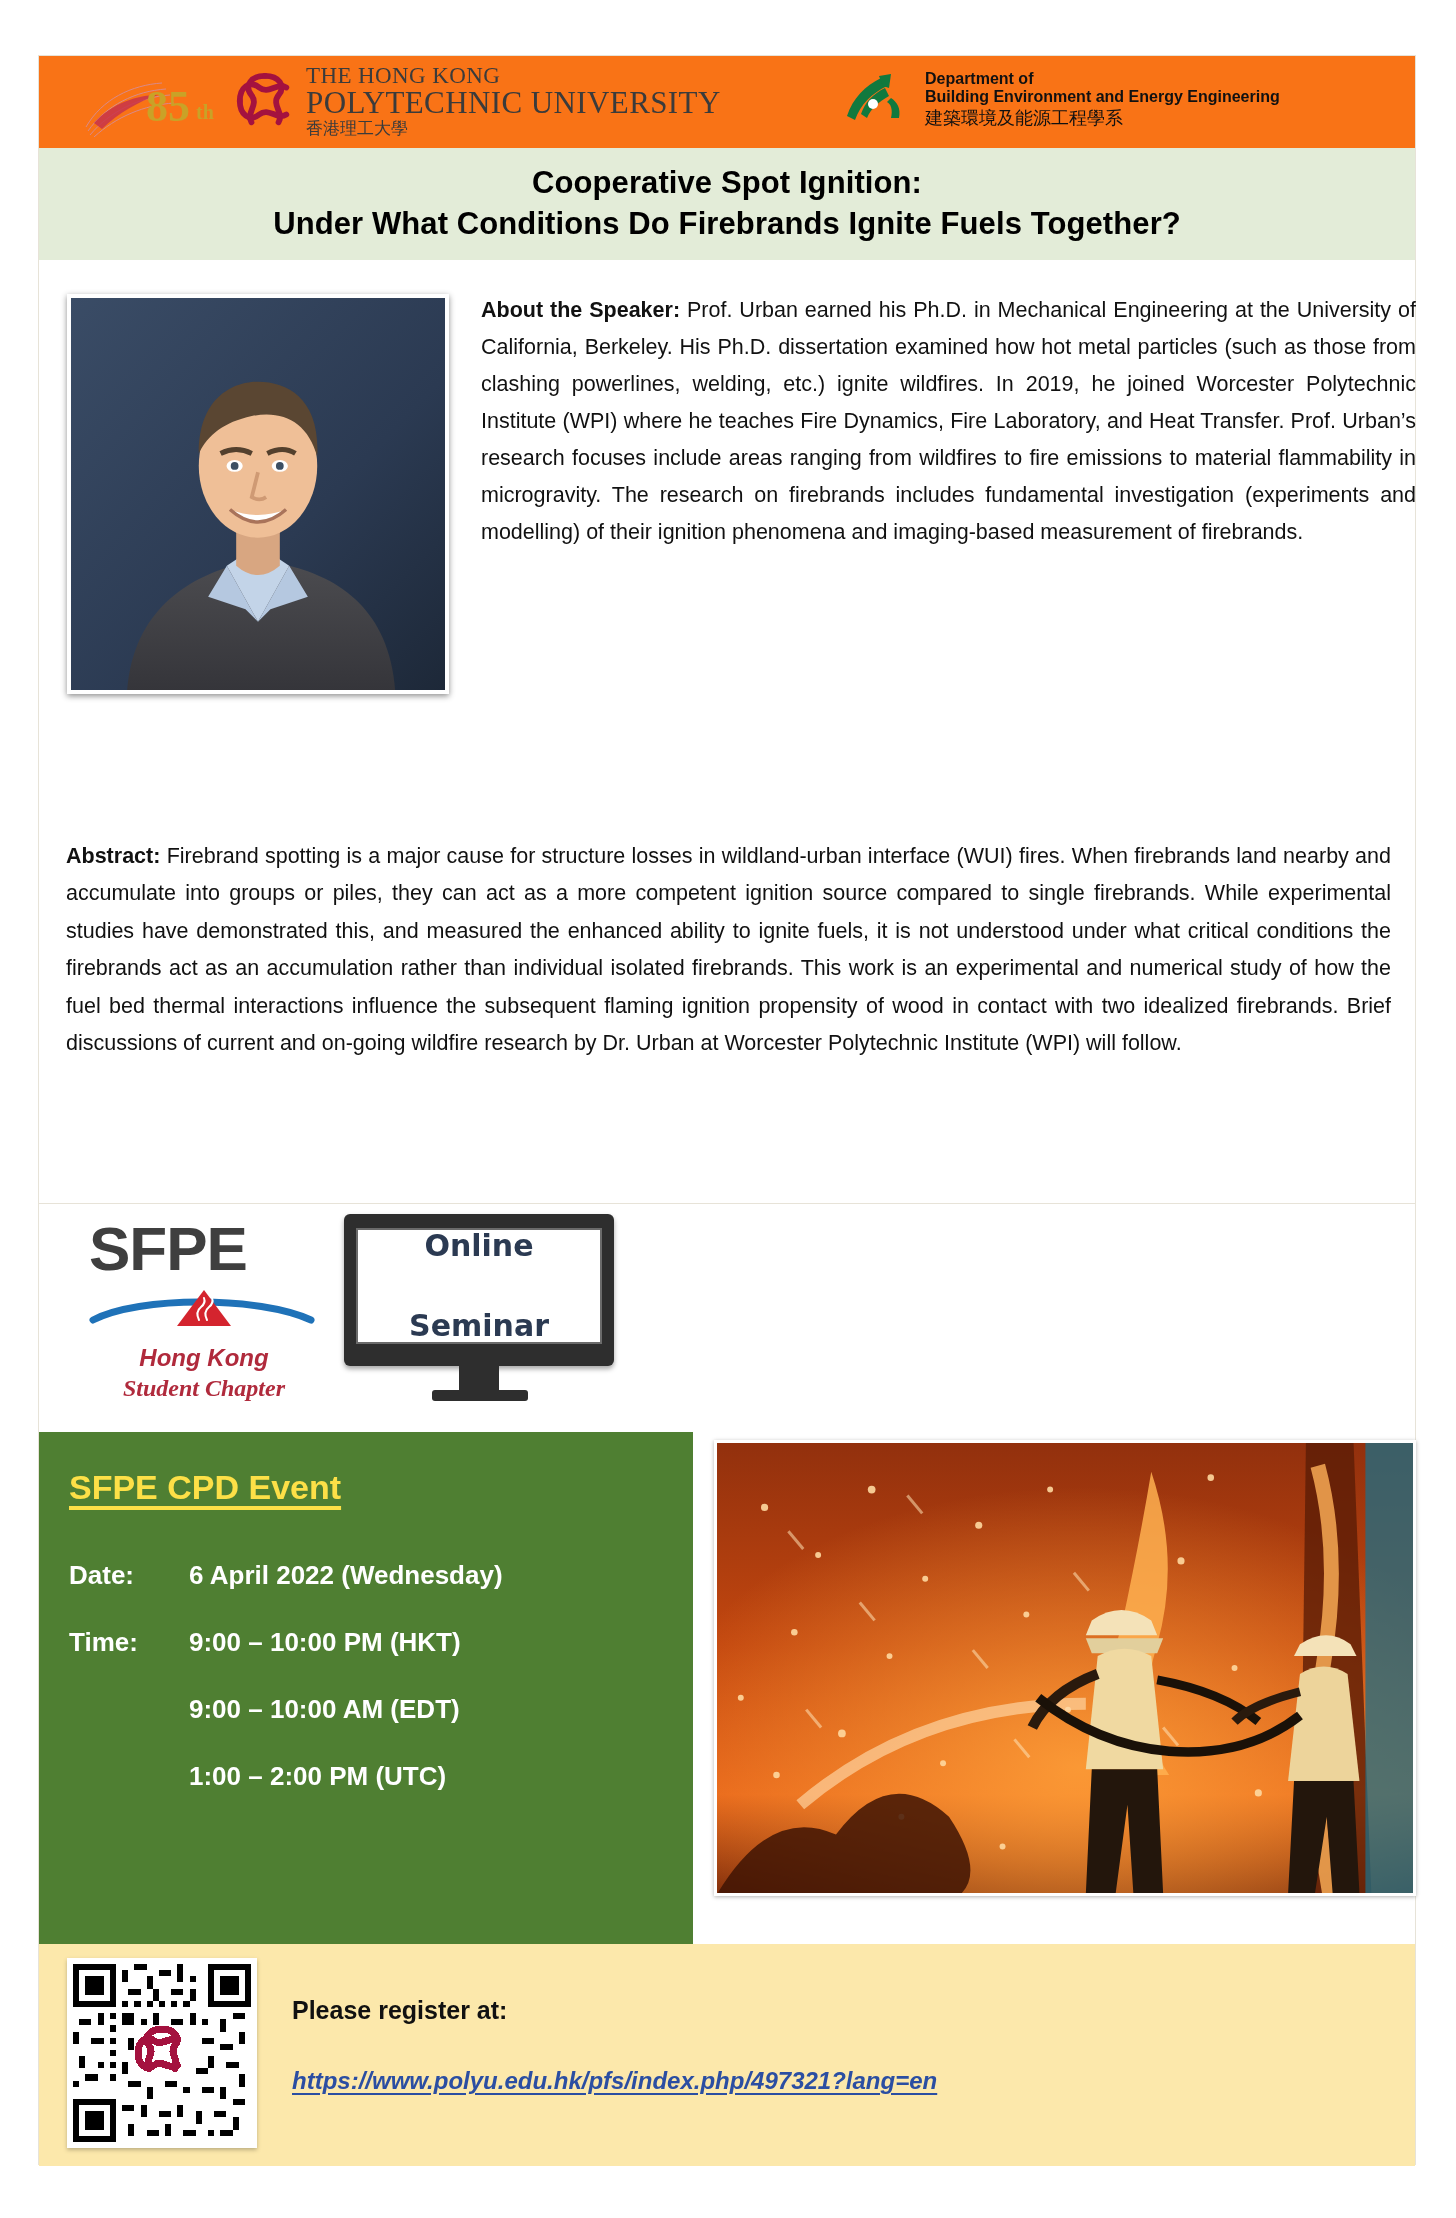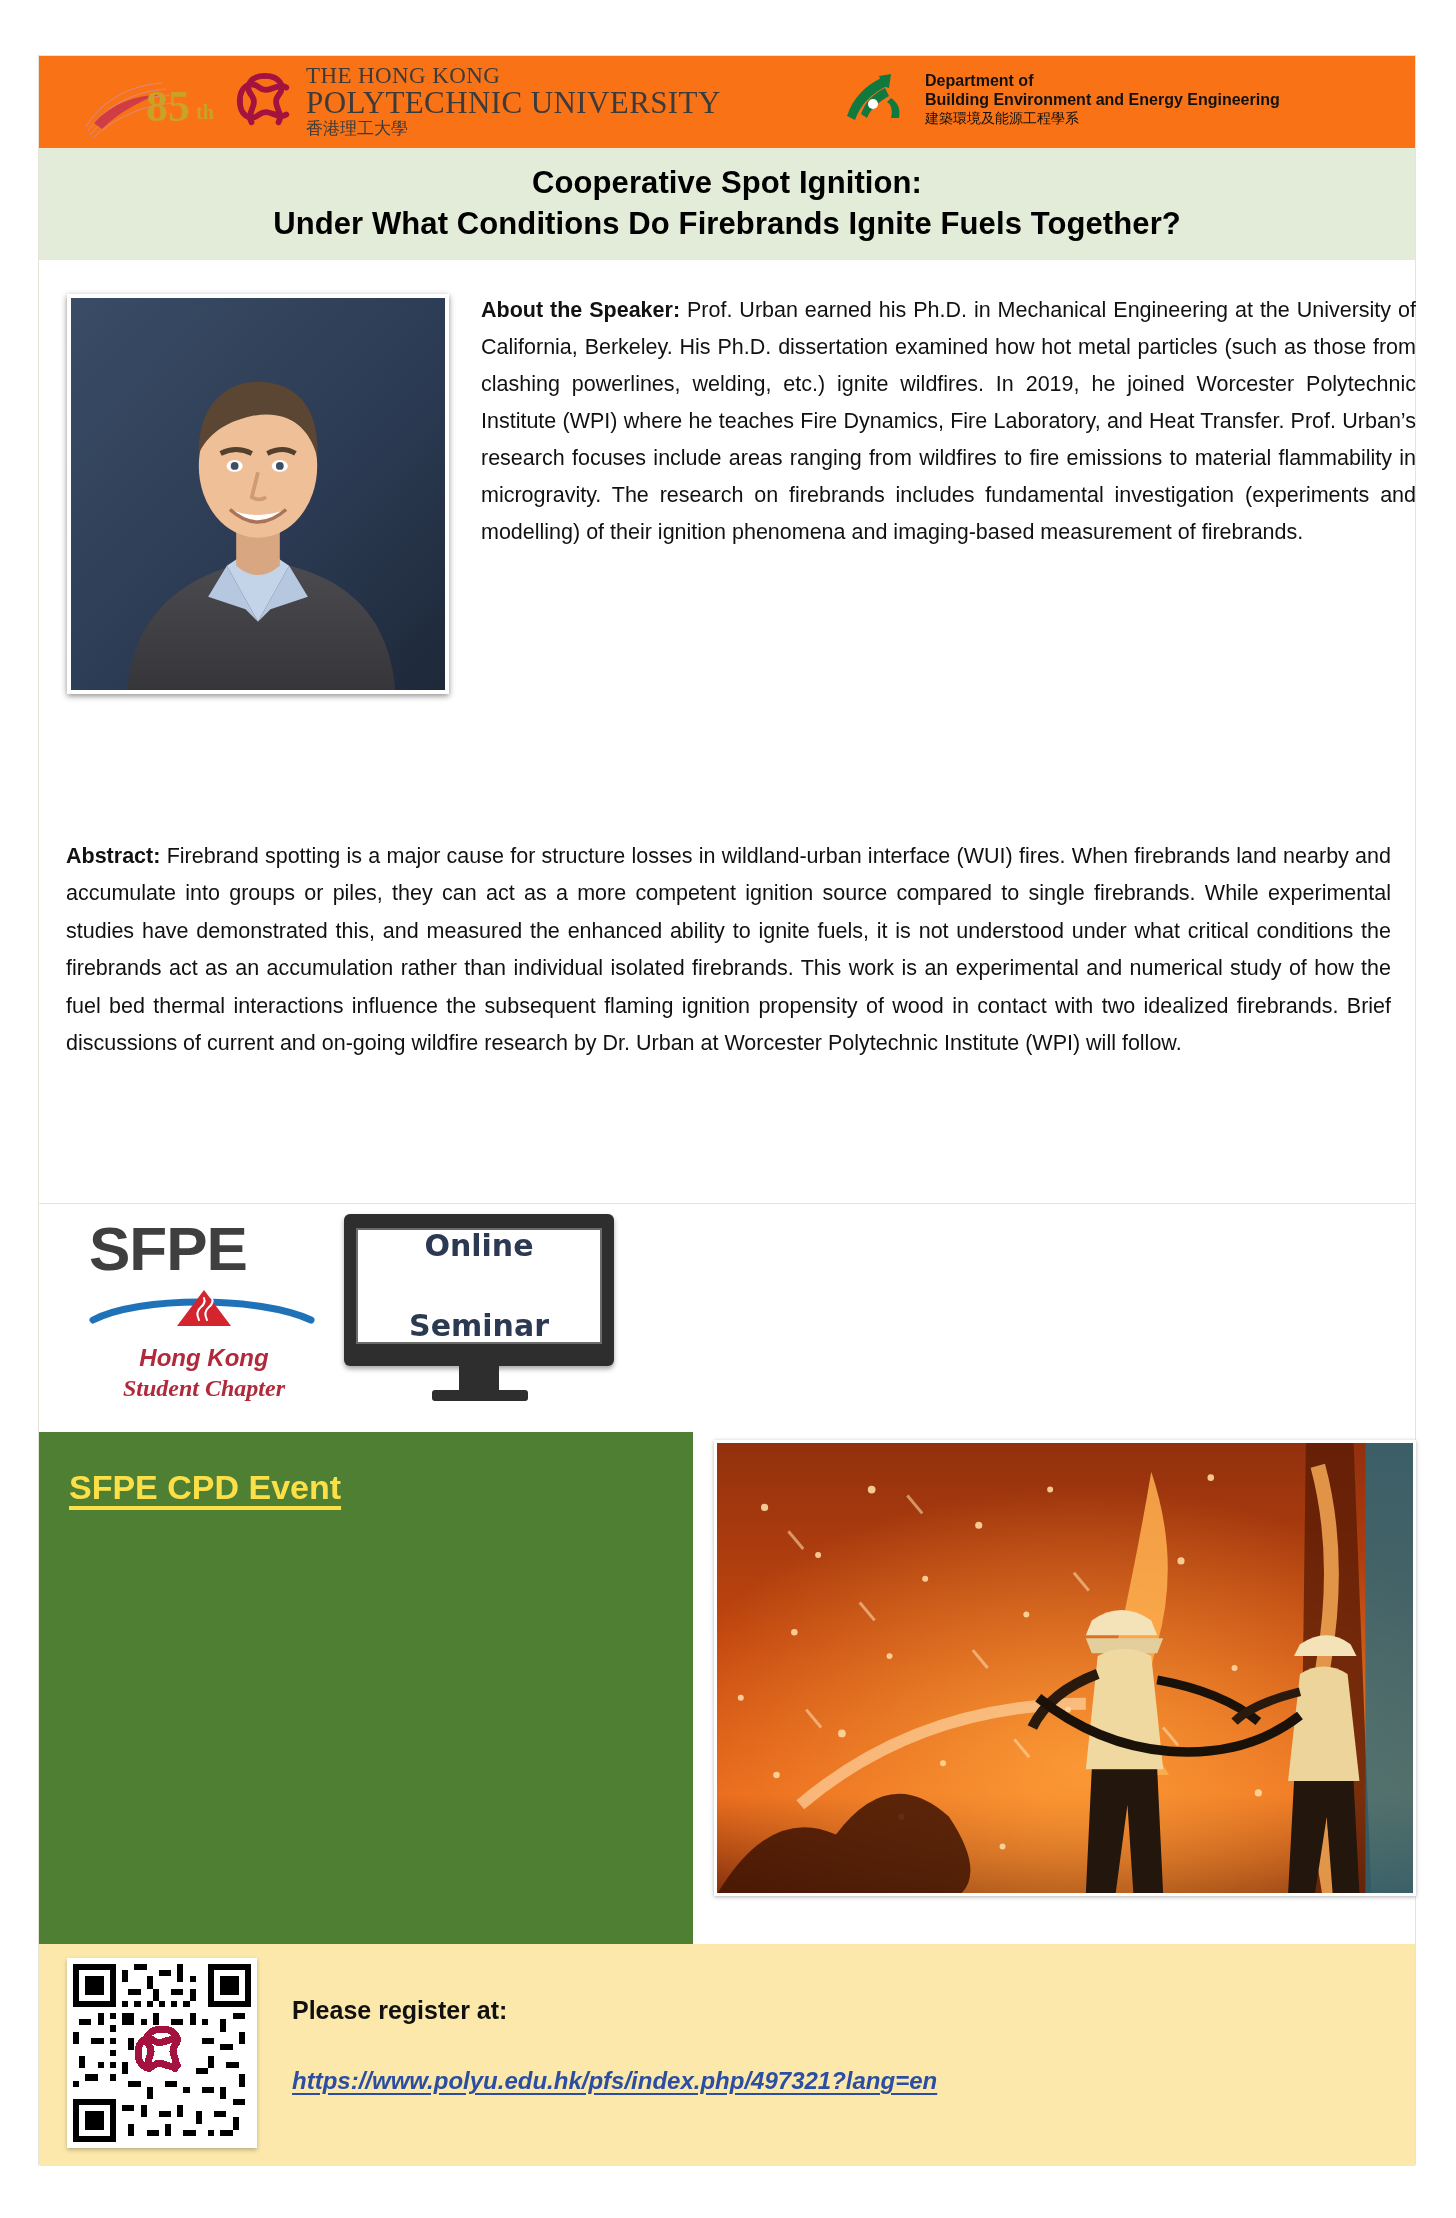--- a/index.html
+++ b/index.html
@@ -48,21 +48,21 @@
   .polyu-zh{font-size:17px;color:#3b3b3b;margin-top:2px;font-family:"DejaVu Sans", sans-serif;}
 
   .logo-dept{
     position:absolute;left:800px;top:12px;
     display:flex;align-items:center;gap:14px;
   }
   .dept-mark{width:72px;height:62px;}
   .dept-words{display:flex;flex-direction:column;line-height:1.18;}
   .dept-l1{font-size:16px;font-weight:bold;color:#111;}
   .dept-l2{font-size:16px;font-weight:bold;color:#111;}
-  .dept-l3{font-size:14px;color:#111;font-family:"DejaVu Sans", sans-serif;}
+  .dept-l3{font-size:18px;color:#111;font-family:"DejaVu Sans", sans-serif;}
 
   
   .title-banner{
     position:absolute;
     left:39px;top:148px;
     width:1376px;height:112px;
     background:#e3ecd8;
     display:flex;flex-direction:column;
     align-items:center;justify-content:center;
     gap:6px;
@@ -337,20 +337,38 @@
           <div class="mon-txt">Seminar</div>
         </div>
       </div>
       <div class="mon-neck"></div>
       <div class="mon-base"></div>
     </div>
   </div>
 
   <div class="event-block">
     <div class="event-title">SFPE CPD Event</div>
+    <div class="event-rows">
+      <div class="ev-row">
+        <div class="ev-label">Date:</div>
+        <div class="ev-value">6 April 2022 (Wednesday)</div>
+      </div>
+      <div class="ev-row">
+        <div class="ev-label">Time:</div>
+        <div class="ev-value">9:00 – 10:00 PM (HKT)</div>
+      </div>
+      <div class="ev-row">
+        <div class="ev-label"></div>
+        <div class="ev-value">9:00 – 10:00 AM (EDT)</div>
+      </div>
+      <div class="ev-row">
+        <div class="ev-label"></div>
+        <div class="ev-value">1:00 – 2:00 PM (UTC)</div>
+      </div>
+    </div>
   </div>
 
   <div class="fire-photo">
     <svg viewBox="0 0 234 152" preserveAspectRatio="xMidYMid slice" aria-hidden="true">
       <defs>
         <linearGradient id="fg" x1="0" y1="0" x2="0" y2="1">
           <stop offset="0%" stop-color="#92300d"></stop>
           <stop offset="45%" stop-color="#c3470f"></stop>
           <stop offset="78%" stop-color="#e8661a"></stop>
           <stop offset="100%" stop-color="#7d2a0a"></stop>

